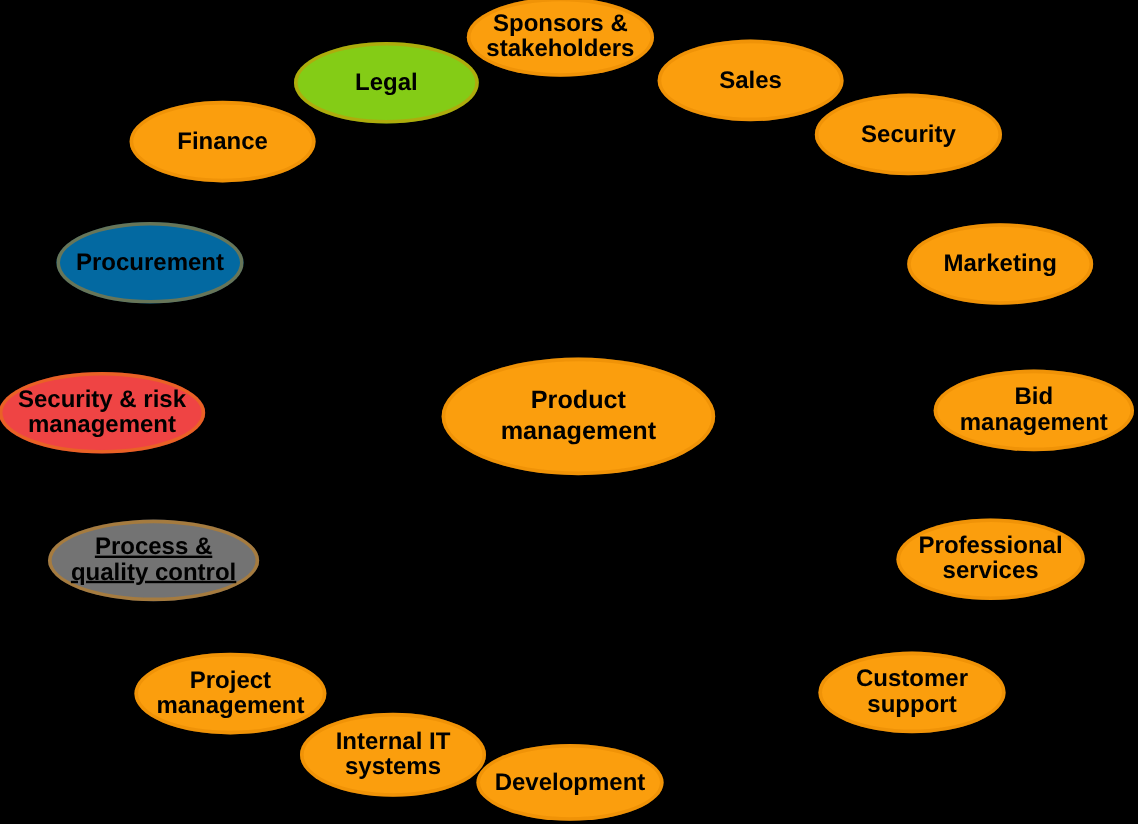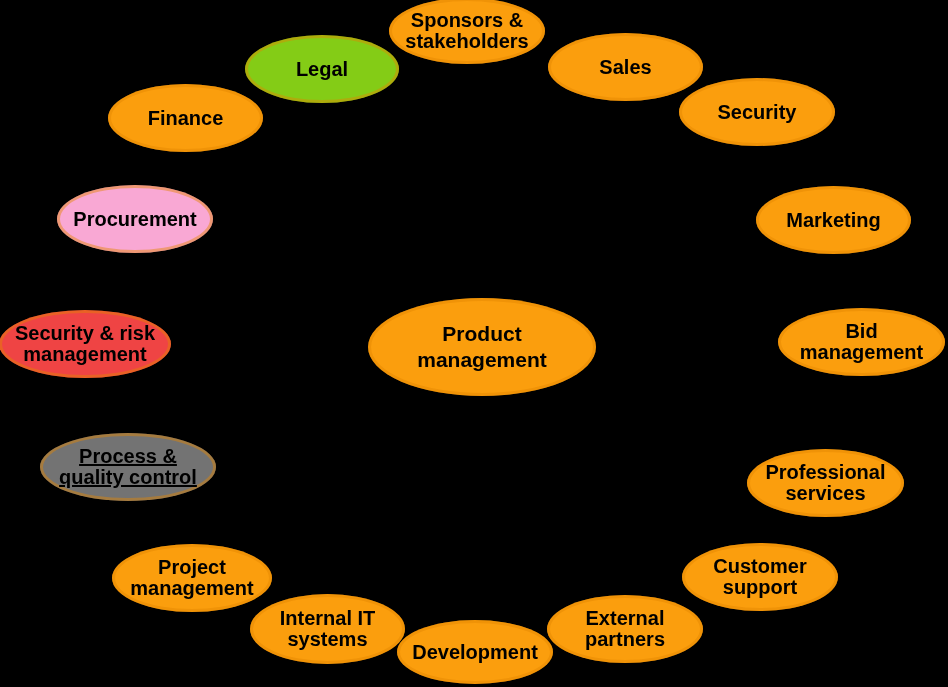--- a/index.html
+++ b/index.html
@@ -59,52 +59,48 @@
     <div class="node" style="left: 679px; top: 78px; width: 156px; height: 68px; background: rgb(251, 158, 13);">
       <span class="label" style="color: rgb(0, 0, 0);">Security</span>
     </div>
     <div class="node" style="left: 756px; top: 186px; width: 155px; height: 68px; background: rgb(251, 158, 13);">
       <span class="label" style="color: rgb(0, 0, 0);">Marketing</span>
     </div>
     <div class="node" style="left: 778px; top: 308px; width: 167px; height: 68px; background: rgb(251, 158, 13);">
       <span class="label" style="color: rgb(0, 0, 0);">Bid
 management</span>
     </div>
-    <div class="node" style="left: 747px; top: 449px; width: 157px; height: 68px; background: rgb(251, 158, 13);">
+    <div class="node" style="left: 747px; top: 432px; width: 157px; height: 68px; background: rgb(251, 158, 13);">
       <span class="label" style="color: rgb(0, 0, 0);">Professional
 services</span>
     </div>
     <div class="node" style="left: 682px; top: 543px; width: 156px; height: 68px; background: rgb(251, 158, 13);">
       <span class="label" style="color: rgb(0, 0, 0);">Customer
 support</span>
-    </div>
-    <div class="node" style="left: 547px; top: 595px; width: 156px; height: 68px; background: rgb(251, 158, 13);">
-      <span class="label" style="color: rgb(0, 0, 0);">External
-partners</span>
     </div>
     <div class="node" style="left: 250px; top: 594px; width: 155px; height: 70px; background: rgb(251, 158, 13);">
       <span class="label" style="color: rgb(0, 0, 0);">Internal IT
 systems</span>
     </div>
     <div class="node" style="left: 397px; top: 620px; width: 156px; height: 64px; background: rgb(251, 158, 13);">
       <span class="label" style="color: rgb(0, 0, 0);">Development</span>
     </div>
     <div class="node" style="left: 112px; top: 544px; width: 160px; height: 68px; background: rgb(251, 158, 13);">
       <span class="label" style="color: rgb(0, 0, 0);">Project
 management</span>
     </div>
     <div class="node" style="left: 40px; top: 433px; width: 176px; height: 68px; background: #737373; text-decoration: underline;">
       <span class="label" style="color: rgb(0, 0, 0);">Process &amp;
 quality control</span>
     </div>
     <div class="node" style="left: -1px; top: 310px; width: 172px; height: 68px; background: #ef4444;">
       <span class="label" style="color: rgb(0, 0, 0);">Security &amp; risk
 management</span>
     </div>
-    <div class="node" style="left: 57px; top: 185px; width: 156px; height: 68px; background: #f9a8d4;">
+    <div class="node" style="left: 47px; top: 185px; width: 156px; height: 68px; background: #0369a1;">
       <span class="label" style="color: rgb(0, 0, 0);">Procurement</span>
     </div>
     <div class="node" style="left: 108px; top: 84px; width: 155px; height: 68px; background: rgb(251, 158, 13);">
       <span class="label" style="color: rgb(0, 0, 0);">Finance</span>
     </div>
     <div class="node" style="left: 245px; top: 35px; width: 154px; height: 68px; background: #84cc16;">
       <span class="label" style="color: rgb(0, 0, 0);">Legal</span>
     </div>
     <div class="node hub" style="left: 368px; top: 298px; width: 228px; height: 98px; background: rgb(251, 158, 13);">
       <span class="label" style="color: #000000;">Product

